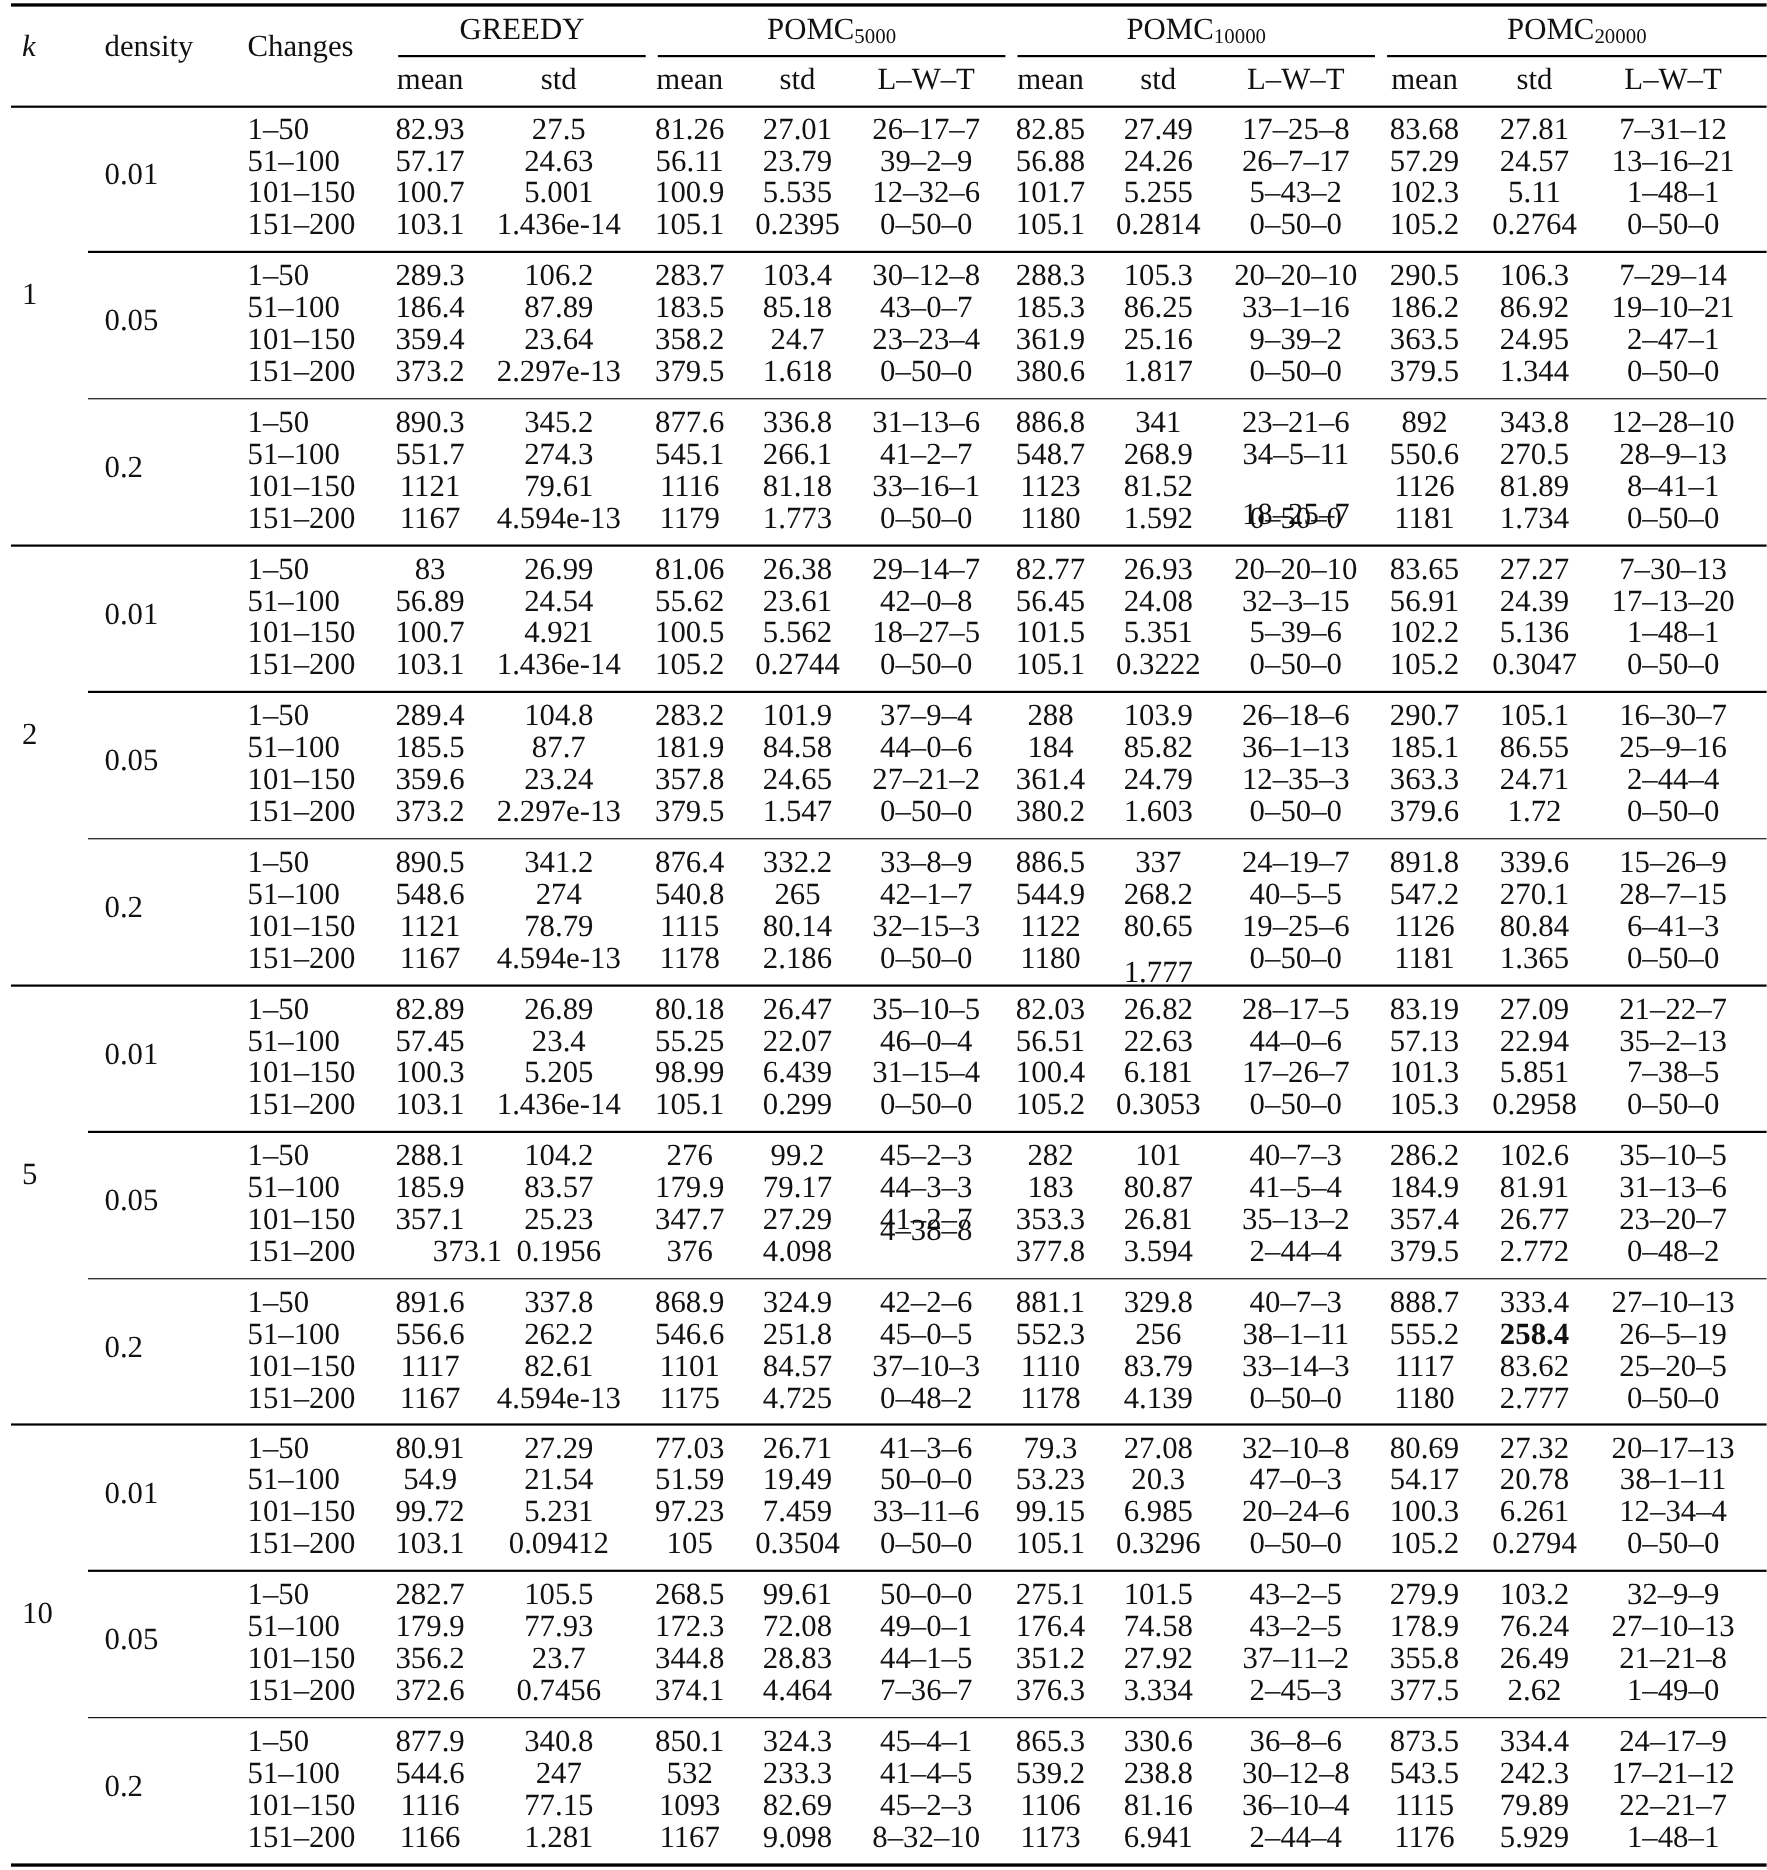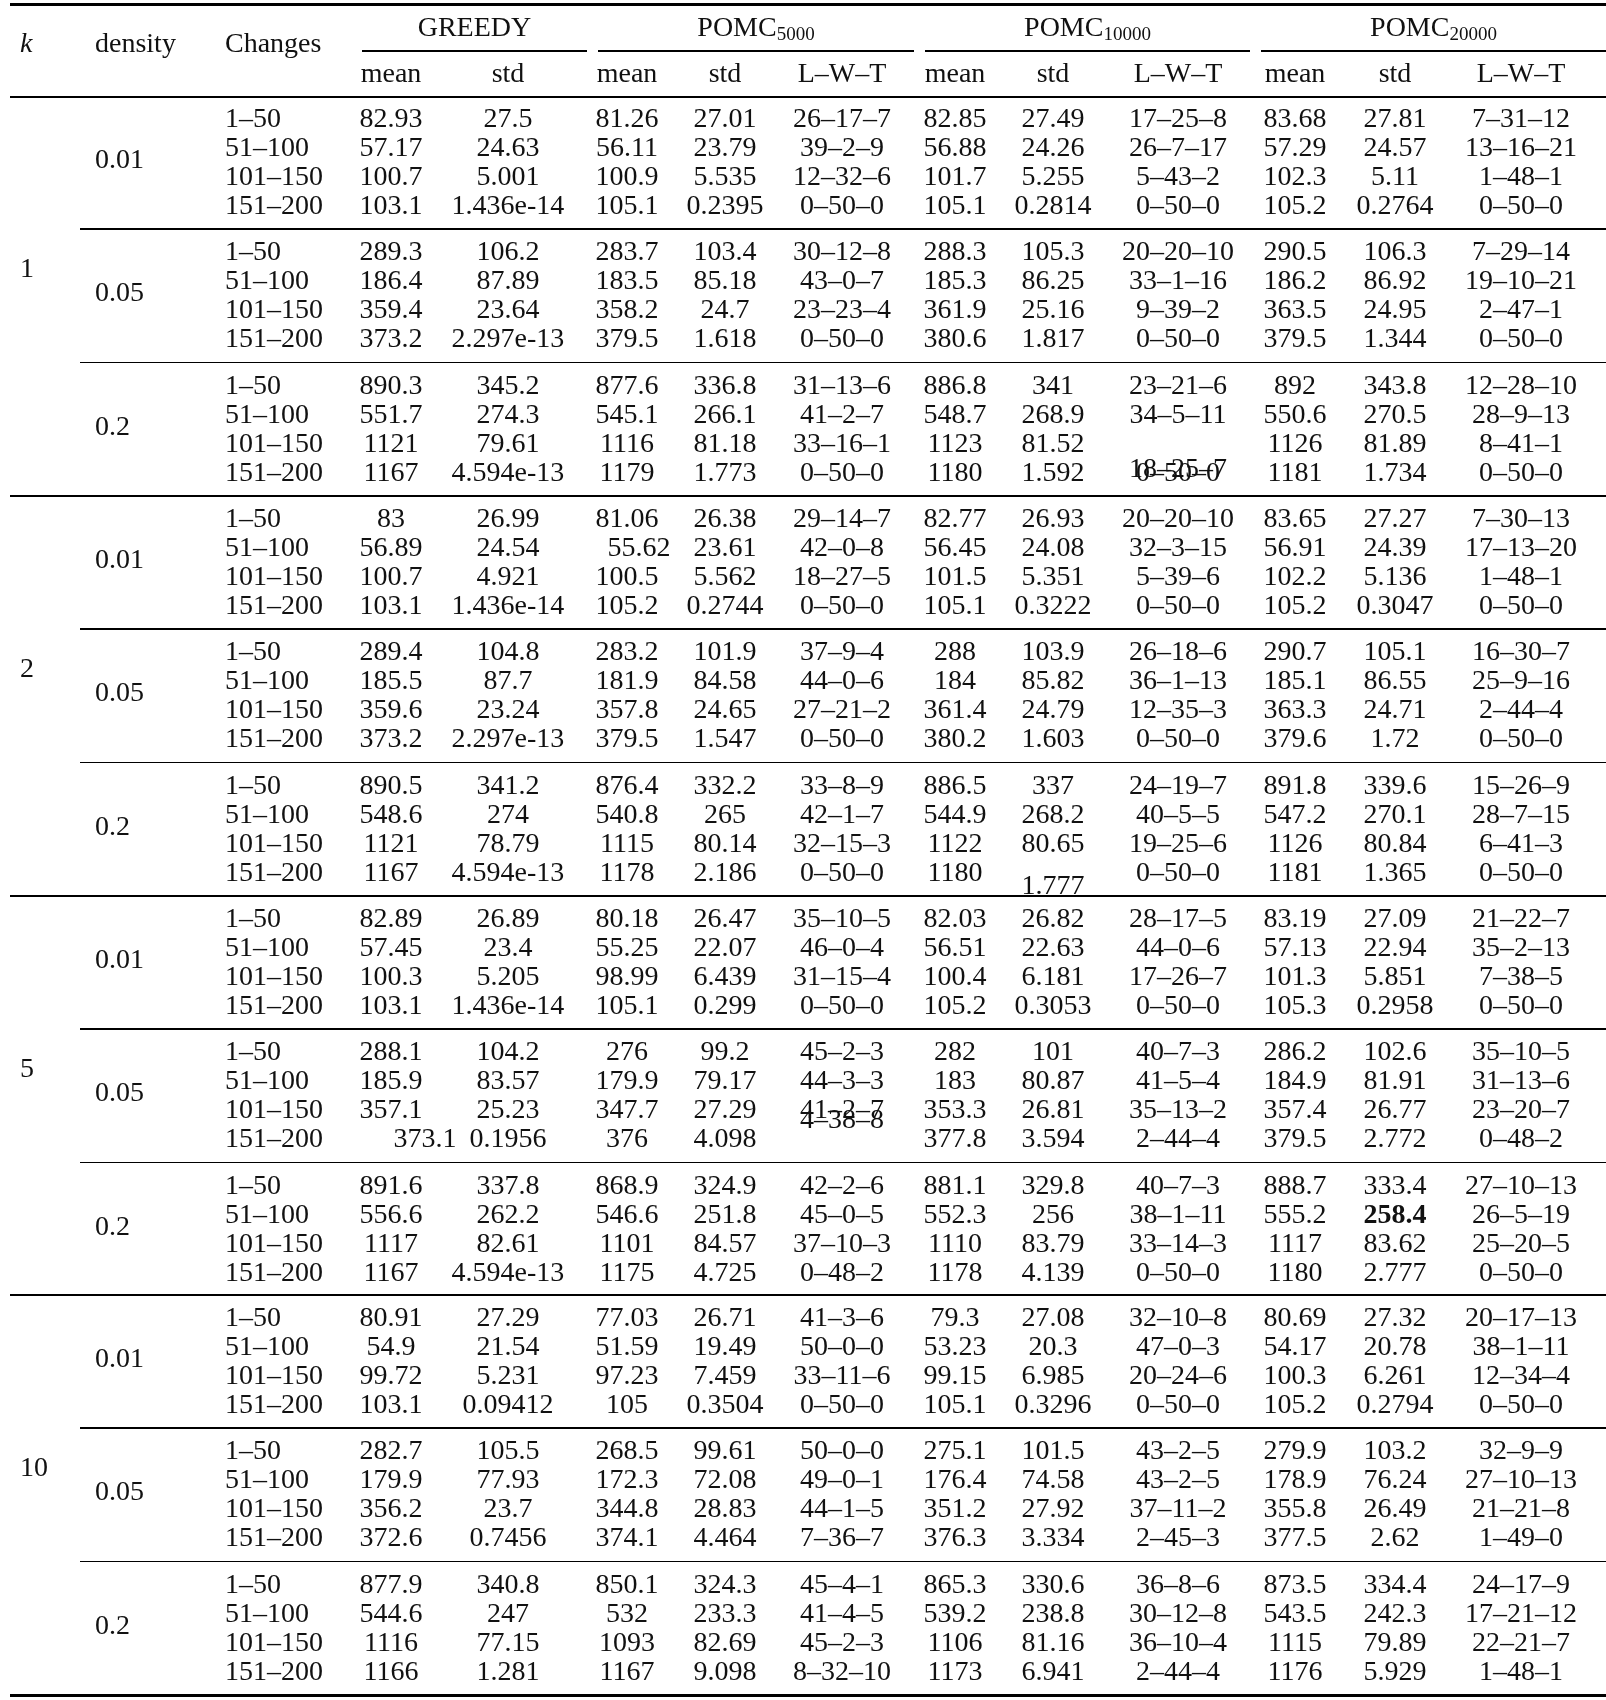--- a/index.html
+++ b/index.html
@@ -209,21 +209,21 @@
       <span class="t c" style="left: 779.5px; width: 125px; top: 503px;">29–14–7</span>
       <span class="t c" style="left: 917.5px; width: 75px; top: 503px;">82.77</span>
       <span class="t c" style="left: 1008px; width: 90px; top: 503px;">26.93</span>
       <span class="t c" style="left: 1113px; width: 130px; top: 503px;">20–20–10</span>
       <span class="t c" style="left: 1257.5px; width: 75px; top: 503px;">83.65</span>
       <span class="t c" style="left: 1350px; width: 90px; top: 503px;">27.27</span>
       <span class="t c" style="left: 1456px; width: 130px; top: 503px;">7–30–13</span>
       <span class="t" style="left: 225px; top: 532px;">51–100</span>
       <span class="t c" style="left: 356px; width: 70px; top: 532px;">56.89</span>
       <span class="t c" style="left: 443px; width: 130px; top: 532px;">24.54</span>
-      <span class="t c" style="left: 589.5px; width: 75px; top: 532px; margin-left: 12px;">55.62</span>
+      <span class="t c" style="left: 589.5px; width: 75px; top: 532px;">55.62</span>
       <span class="t c" style="left: 680px; width: 90px; top: 532px;">23.61</span>
       <span class="t c" style="left: 779.5px; width: 125px; top: 532px;">42–0–8</span>
       <span class="t c" style="left: 917.5px; width: 75px; top: 532px;">56.45</span>
       <span class="t c" style="left: 1008px; width: 90px; top: 532px;">24.08</span>
       <span class="t c" style="left: 1113px; width: 130px; top: 532px;">32–3–15</span>
       <span class="t c" style="left: 1257.5px; width: 75px; top: 532px;">56.91</span>
       <span class="t c" style="left: 1350px; width: 90px; top: 532px;">24.39</span>
       <span class="t c" style="left: 1456px; width: 130px; top: 532px;">17–13–20</span>
       <span class="t" style="left: 225px; top: 561px;">101–150</span>
       <span class="t c" style="left: 356px; width: 70px; top: 561px;">100.7</span>

